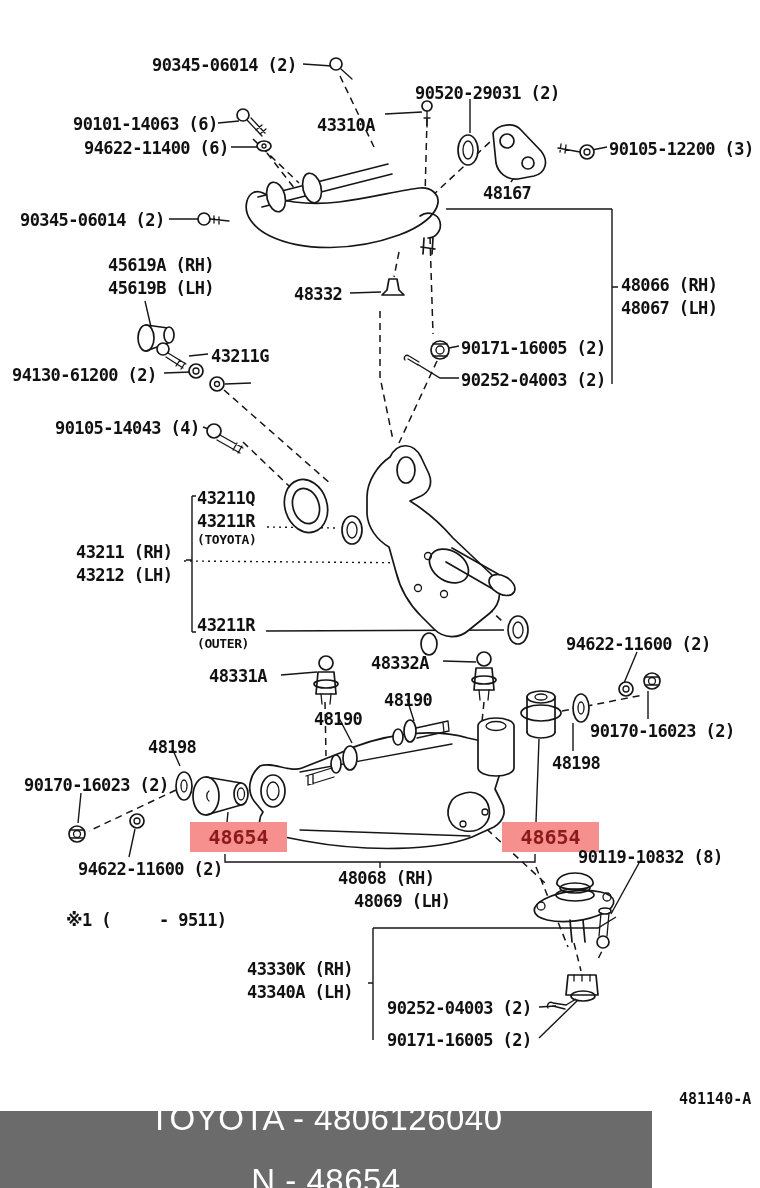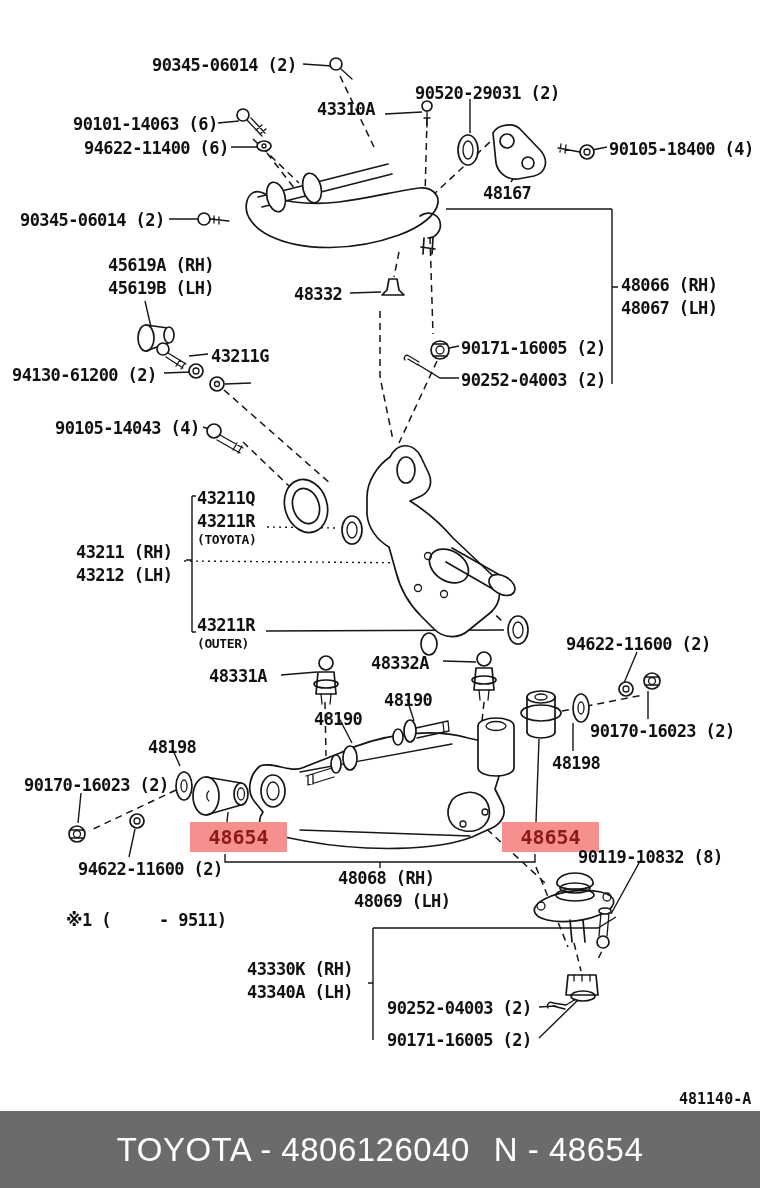--- a/index.html
+++ b/index.html
@@ -17,24 +17,24 @@
   .dash{stroke:var(--line-color);fill:none;stroke-width:1.5;stroke-dasharray:7 5;}
   .dot{stroke:var(--line-color);fill:none;stroke-width:1.4;stroke-dasharray:2 4;}
   .fw{fill:#fff;}
   .lbl{position:absolute;font-size:17px;line-height:1.2;font-weight:700;color:#111;
        letter-spacing:-0.6px;white-space:pre;}
   .lbl.sm{font-size:13px;letter-spacing:-0.4px;}
   .lbl.code{font-size:15px;letter-spacing:0;}
   .lbl.hl{background:var(--highlight-bg);color:var(--highlight-text);
           width:97px;height:30px;display:flex;align-items:center;justify-content:center;
           font-size:20px;letter-spacing:0;}
-  .footer{position:absolute;left:0;top:1111px;width:760px;height:77px;background:var(--footer-bg);
+  .footer{position:absolute;left:0;top:1111px;width:652px;height:77px;background:var(--footer-bg);
           color:var(--footer-text);display:flex;align-items:center;justify-content:center;gap:24px;
           font-family:"Liberation Sans","DejaVu Sans",sans-serif;font-size:33px;font-weight:400;
-          letter-spacing:0.5px;}
+          letter-spacing:0.5px;flex-direction:column;}
 </style>
 </head>
 <body>
 
 <div class="stage">
 
   <svg class="art" width="760" height="1188" viewBox="0 0 760 1188">
 
     <path class="leader" d="
       M303 64 L332 66  M385 114 L422 112  M470 99 L470 133
@@ -273,24 +273,24 @@
       <path class="ln thin" d="M601 913 L599 936 M609 913 L607 936"></path>
       <circle class="ln fw" cx="603" cy="942" r="6"></circle>
     </g>
     <g>
       <path class="ln thin" d="M548 1008 C546 1004 550 1001 553 1003 L566 1005 M553 1006 L565 1009"></path>
     </g>
   </svg>
 
   <div class="lbl" style="left:152px;top:55px">90345-06014 (2)</div>
   <div class="lbl" style="left:415px;top:83px">90520-29031 (2)</div>
-  <div class="lbl" style="left:317px;top:99px">43310A</div>
+  <div class="lbl" style="left:317px;top:115px">43310A</div>
   <div class="lbl" style="left:73px;top:114px">90101-14063 (6)</div>
   <div class="lbl" style="left:84px;top:138px">94622-11400 (6)</div>
-  <div class="lbl" style="left:609px;top:139px">90105-18400 (4)</div>
+  <div class="lbl" style="left:609px;top:139px">90105-12200 (3)</div>
   <div class="lbl" style="left:483px;top:183px">48167</div>
   <div class="lbl" style="left:20px;top:210px">90345-06014 (2)</div>
   <div class="lbl" style="left:108px;top:255px">45619A (RH)</div>
   <div class="lbl" style="left:108px;top:278px">45619B (LH)</div>
   <div class="lbl" style="left:294px;top:284px">48332</div>
   <div class="lbl" style="left:621px;top:275px">48066 (RH)</div>
   <div class="lbl" style="left:621px;top:298px">48067 (LH)</div>
   <div class="lbl" style="left:461px;top:338px">90171-16005 (2)</div>
   <div class="lbl" style="left:211px;top:346px">43211G</div>
   <div class="lbl" style="left:12px;top:365px">94130-61200 (2)</div>

